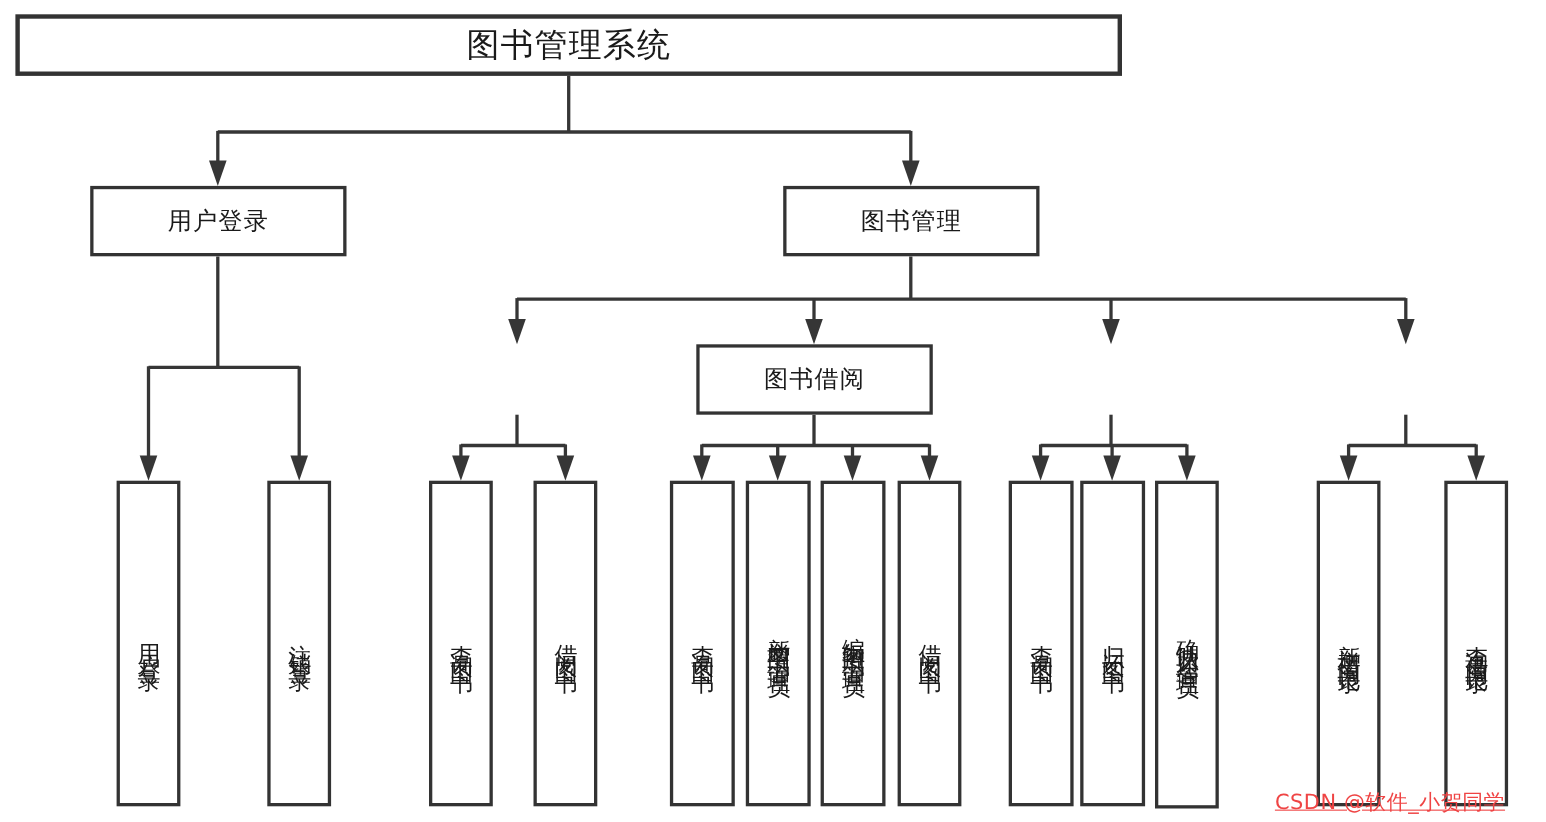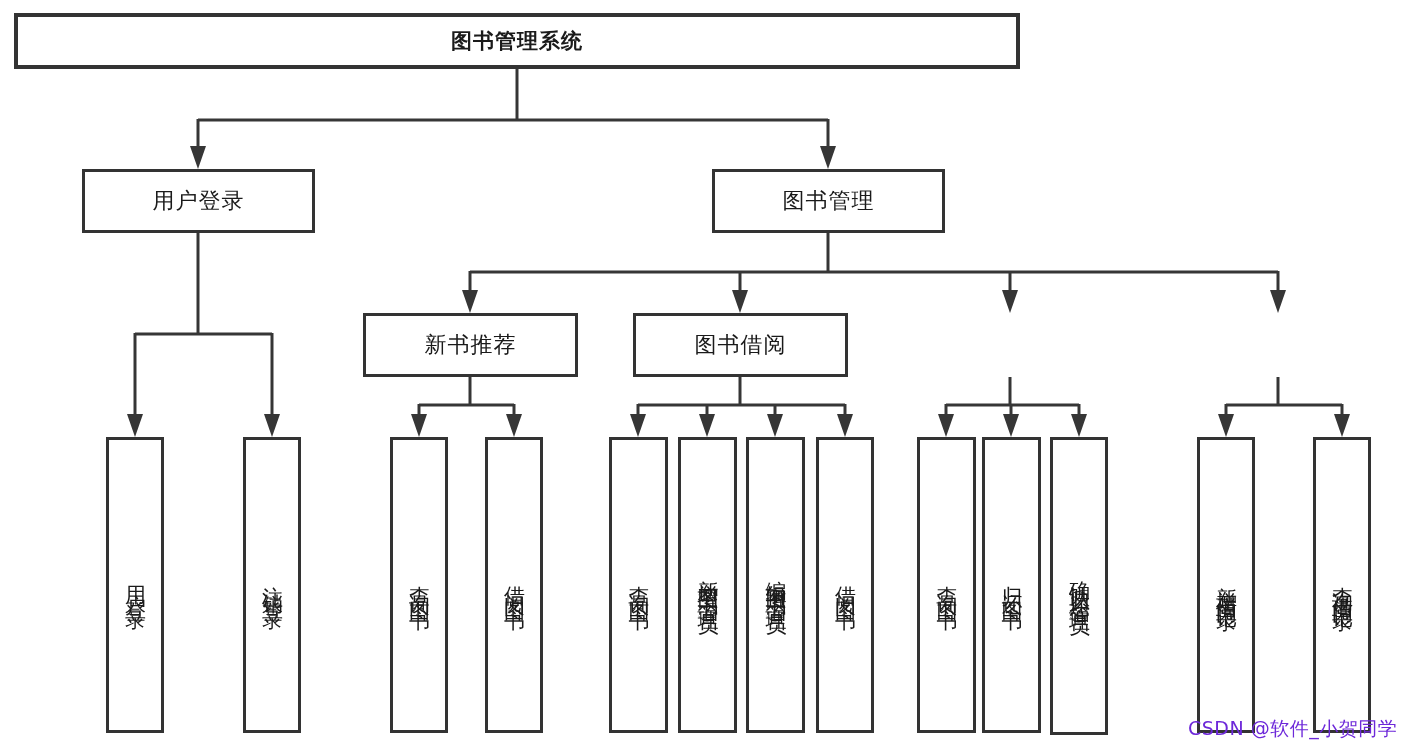--- a/index.html
+++ b/index.html
@@ -40,41 +40,41 @@
     align-items: center;
     justify-content: center;
     color: #1a1a1a;
   }
   .hbox {
     font-size: 22px;
     letter-spacing: 1px;
   }
   .root-box {
     border-width: 4px;
-    font-size: 21px;
-    font-weight: bold;
+    font-size: 30px;
   }
   .leaf {
     writing-mode: vertical-rl;
     font-size: 21px;
     letter-spacing: 8px;
     line-height: 1;
   }
   .leaf.long {
     letter-spacing: 5px;
   }
   .watermark {
     position: absolute;
-    left: 1188px;
+    left: 1159px;
     top: 716px;
     width: 215px;
     font-size: 19px;
-    color: #6d28d9;
+    color: #ef4444;
     white-space: nowrap;
     letter-spacing: 0.5px;
+    text-decoration: underline;
   }
 </style>
 </head>
 <body>
 
 <div id="stage">
 
   <svg id="connector-layer" viewBox="0 0 1405 747" xmlns="http://www.w3.org/2000/svg">
 
     <g>
@@ -155,23 +155,20 @@
     <span>图书管理系统</span>
   </div>
 
   <div class="box hbox" style="left:82px; top:169px; width:233px; height:64px;">
     <span>用户登录</span>
   </div>
   <div class="box hbox" style="left:712px; top:169px; width:233px; height:64px;">
     <span>图书管理</span>
   </div>
 
-  <div class="box hbox" style="left:363px; top:313px; width:215px; height:64px;">
-    <span>新书推荐</span>
-  </div>
   <div class="box hbox" style="left:633px; top:313px; width:215px; height:64px;">
     <span>图书借阅</span>
   </div>
 
   <div class="box leaf" style="left:106px; top:437px; width:58px; height:296px;">
     <span>用户登录</span>
   </div>
   <div class="box leaf" style="left:243px; top:437px; width:58px; height:296px;">
     <span>注销登录</span>
   </div>

